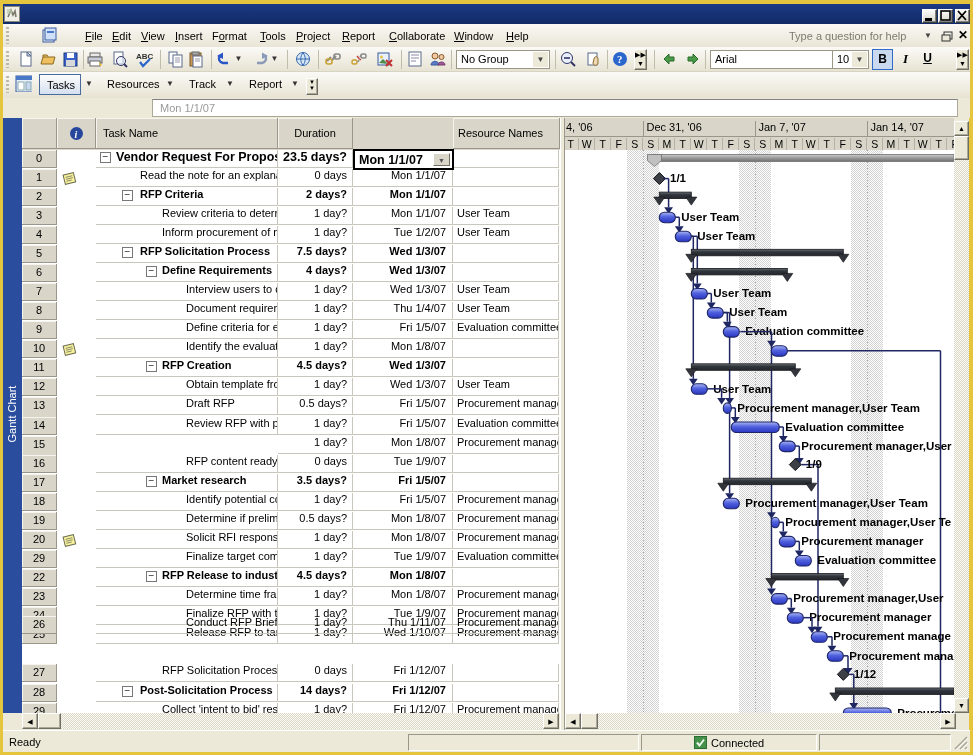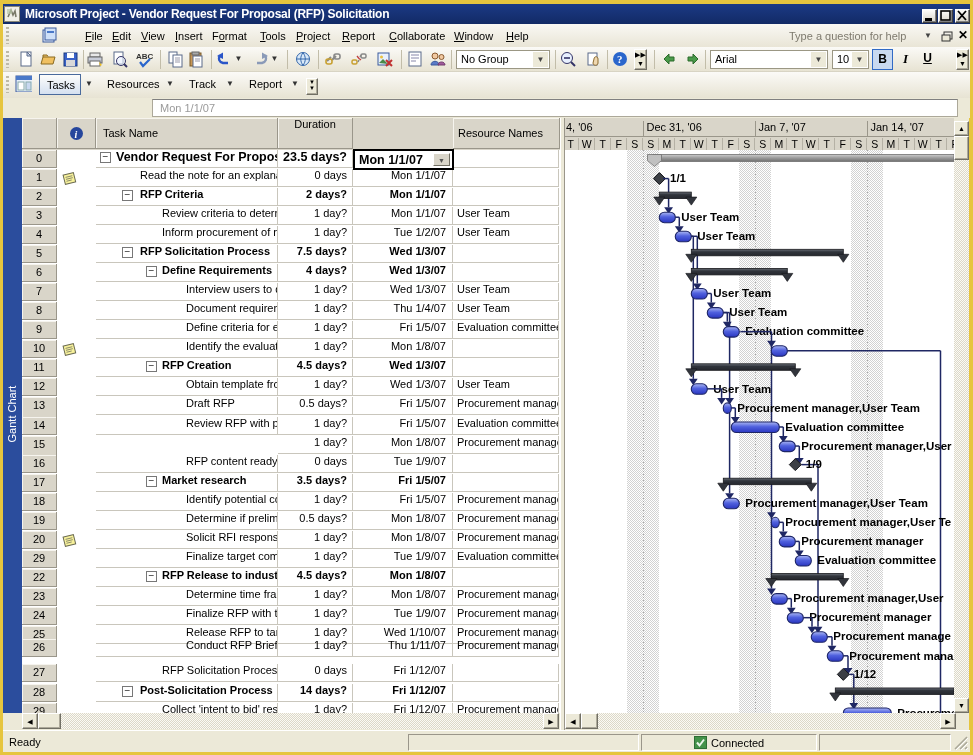--- a/index.html
+++ b/index.html
@@ -55,21 +55,20 @@
 .spanel{position:absolute;top:3px;height:17px;border:1px solid #9a968a;border-bottom-color:#fff;border-right-color:#fff}
 </style></head><body>
 <div id="win">
 
  <div id="title" class="abs">
   <svg width="16" height="16" style="position:absolute;left:1px;top:2px">
         <rect x="0.5" y="0.5" width="15" height="15" fill="#f0efe8" stroke="#8a8878"></rect>
         <path d="M4 11 L7 4 L9 9 L11 5 L12 11" fill="none" stroke="#7a7a6a" stroke-width="1.6"></path>
         <rect x="3" y="3" width="5" height="5" fill="#b8c8a8" opacity="0.7"></rect>
       </svg>
-  <span style="position:absolute;left:22px">Microsoft Project - Vendor Request For Proposal (RFP) Solicitation</span>
   <div class="wbtn" style="left:919px"><svg width="13" height="12">
           <rect x="2" y="8" width="7" height="3" fill="#000"></rect>
         </svg></div>
   <div class="wbtn" style="left:935px"><svg width="13" height="12">
           <rect x="2" y="1" width="9" height="9" fill="none" stroke="#000" stroke-width="1.6"></rect>
         </svg></div>
   <div class="wbtn" style="left:952px"><svg width="13" height="12">
           <path d="M2 1 L10 10 M10 1 L2 10" stroke="#000" stroke-width="1.8"></path>
         </svg></div>
  </div>
@@ -212,21 +211,21 @@
       </svg>
   <div class="sbtn" style="left:631px;top:2px;width:13px;height:21px;line-height:9px"><span style="font-size:7px">▶▶</span><br><span style="font-size:7px">▼</span></div>
   <div class="sep" style="left:651px"></div>
   <svg class="ic" style="left:657px">
         <path d="M9 3 L4 8 L9 13 L9 10 L14 10 L14 6 L9 6 Z" fill="#4a9a4a" stroke="#2a6a2a"></path>
       </svg>
   <svg class="ic" style="left:682px">
         <path d="M8 3 L13 8 L8 13 L8 10 L3 10 L3 6 L8 6 Z" fill="#4a9a4a" stroke="#2a6a2a"></path>
       </svg>
   <div class="sep" style="left:702px"></div>
-  <div class="combo" style="left:707px;width:118px">Arial<span class="cbtn">▼</span></div>
+  <div class="combo" style="left:707px;width:141px">Arial<span class="cbtn">▼</span></div>
   <div class="combo" style="left:829px;width:37px">10<span class="cbtn">▼</span></div>
   <div style="position:absolute;left:869px;top:2px;width:21px;height:21px;border:1px solid #316ac5;background:#c9d9f0;font-weight:bold;font-size:12px;text-align:center;line-height:19px">B</div>
   <div style="position:absolute;left:892px;top:2px;width:21px;height:21px;font-style:italic;font-family:'Liberation Serif',serif;font-weight:bold;font-size:13px;text-align:center;line-height:19px">I</div>
   <div style="position:absolute;left:914px;top:2px;width:21px;height:21px;font-weight:bold;font-size:12px;text-align:center;line-height:19px;text-decoration:underline">U</div>
   <div class="sbtn" style="left:953px;top:2px;width:13px;height:21px;line-height:9px"><span style="font-size:7px">▶▶</span><br><span style="font-size:7px">▼</span></div>
  </div>
 
  <div id="tb2" class="abs">
   <div class="grip"></div>
   <svg class="ic" style="left:12px;top:3px" width="19" height="19">
@@ -256,21 +255,21 @@
 
  <div id="tblhead" class="abs">
   <div class="hc" style="left:0;width:35px"></div>
   <div class="hc" style="left:35px;width:39px">
         <svg width="15" height="15" style="position:absolute;left:12px;top:8px">
           <circle cx="7.5" cy="7.5" r="6.5" fill="#26469c"></circle>
           <text x="5.5" y="11.5" font-size="10" font-weight="bold" font-style="italic" fill="#fff" font-family="Liberation Serif">i</text>
         </svg>
       </div>
   <div class="hc" style="left:74px;width:182px;padding:9px 0 0 7px">Task Name</div>
-  <div class="hc" style="left:256px;width:75px;padding-top:0;text-align:center">Duration</div>
+  <div class="hc" style="left:256px;width:75px;padding-top:9px;text-align:center">Duration</div>
   <div class="hc" style="left:431px;width:107px;padding:9px 0 0 5px">Resource Names</div>
  </div>
 
  <div id="tblbody" class="abs">
 <div style="position:absolute;left:0px;top:-0.5px;width:538px;height:19.07px">
         <div class="rn" style="height:18.07px">0</div>
         <div class="tc" style="left:74px;width:182px">
           <span class="mb" style="left:4px">−</span>
           <span style="position:absolute;left:20px;top:0;font-weight:bold;font-size:12.5px;white-space:nowrap">Vendor Request For Propos</span>
         </div>
@@ -676,21 +675,21 @@
         <div class="tc" style="left:256px;width:75px;text-align:right">
           <span style="position:absolute;right:5px;top:0;white-space:nowrap">1 day?</span>
         </div>
         <div class="tc" style="left:331px;width:100px">
           <span style="position:absolute;right:6px;top:0;white-space:nowrap">Wed 1/10/07</span>
         </div>
         <div class="tc" style="left:431px;width:106px">
           <span style="position:absolute;left:4px;top:0;white-space:nowrap">Procurement manager,Use</span>
         </div>
       </div>
-<div style="position:absolute;left:0px;top:489px;width:444px;height:19.07px">
+<div style="position:absolute;left:0px;top:466px;width:444px;height:19.07px">
         <div class="rn" style="height:18.07px">26</div>
         <div class="tc" style="left:74px;width:182px">
           <span style="position:absolute;left:90px;top:0;white-space:nowrap">Conduct RFP Briefing</span>
         </div>
         <div class="tc" style="left:256px;width:75px;text-align:right">
           <span style="position:absolute;right:5px;top:0;white-space:nowrap">1 day?</span>
         </div>
         <div class="tc" style="left:331px;width:100px">
           <span style="position:absolute;right:6px;top:0;white-space:nowrap">Thu 1/11/07</span>
         </div>

